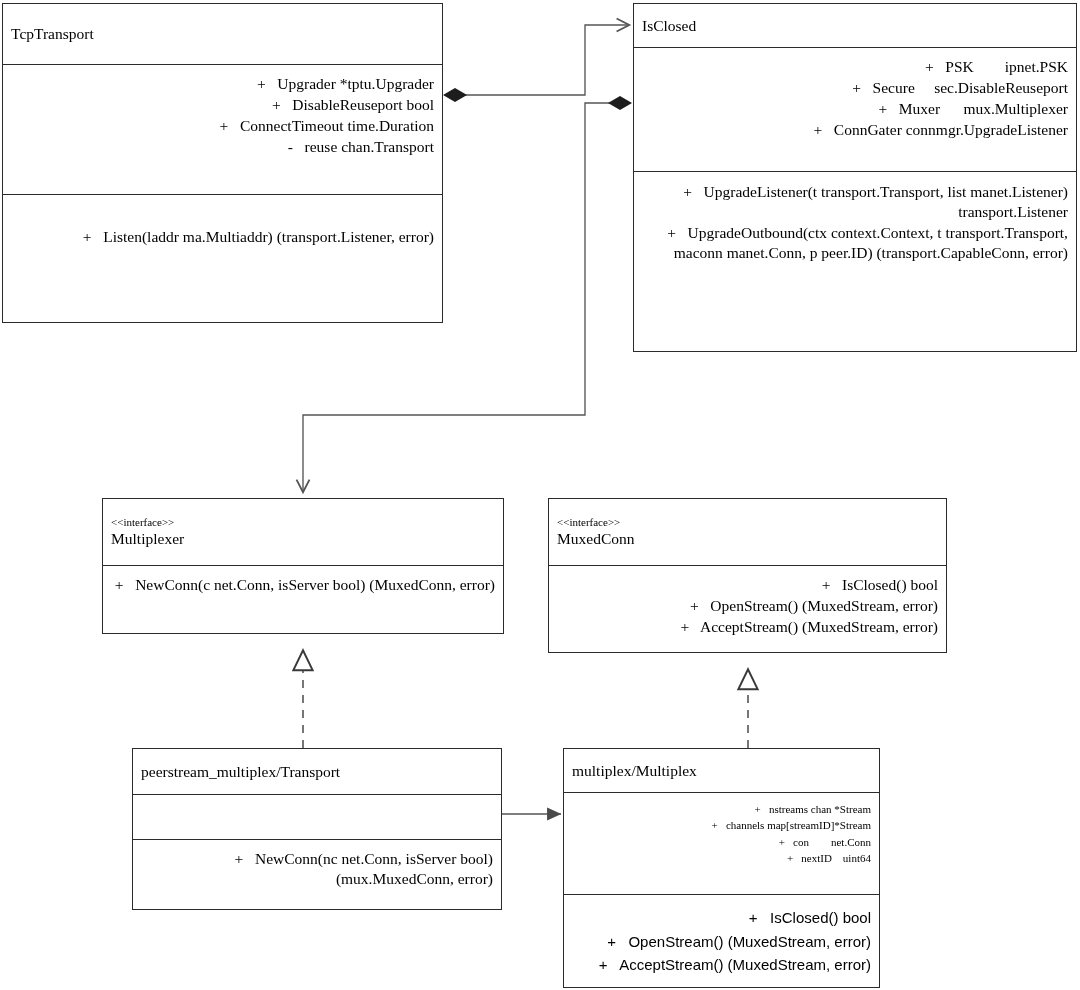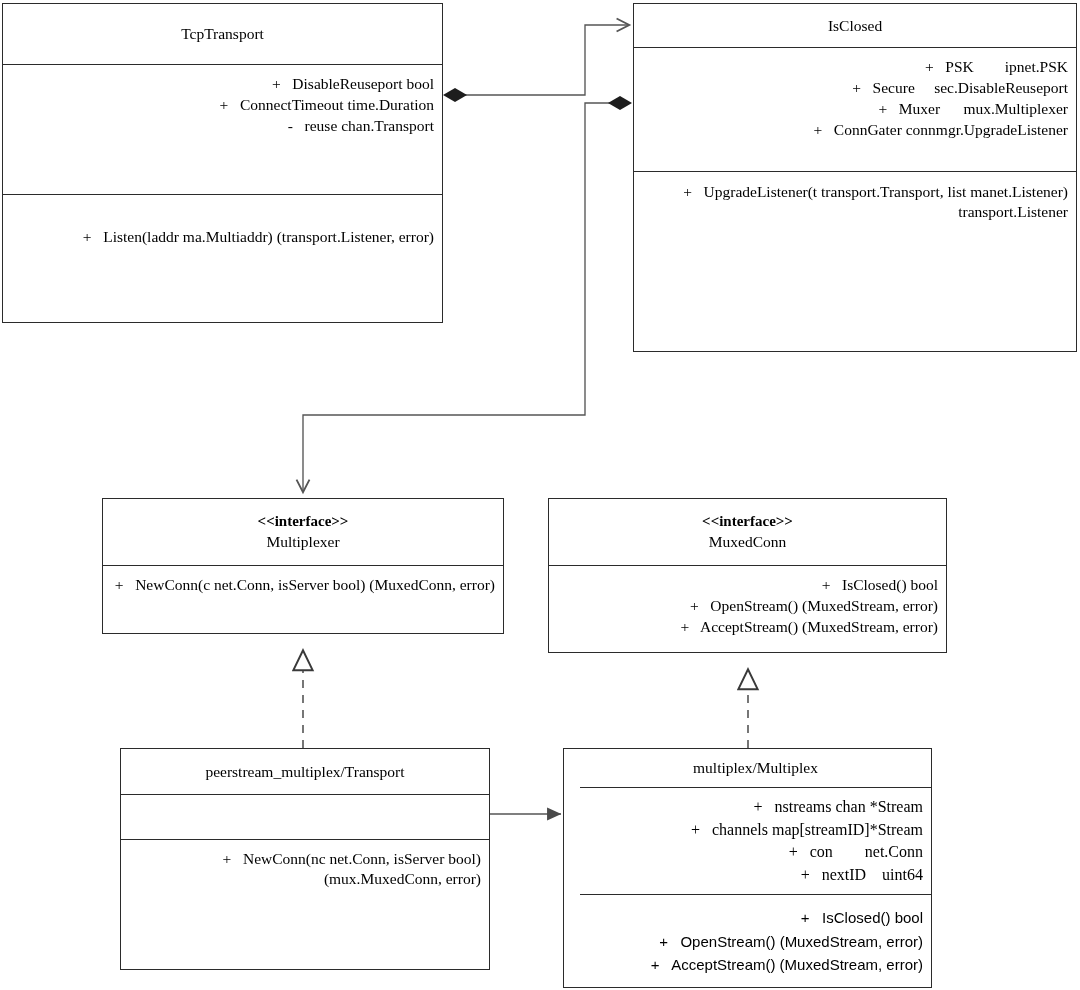--- a/index.html
+++ b/index.html
@@ -13,24 +13,24 @@
 
   .uml-class{
     position:absolute;box-sizing:border-box;
     border:1.6px solid #2b2b2b;background:#fff;
     display:flex;flex-direction:column;
   }
   .compartment{box-sizing:border-box;position:relative;text-align:right;}
   .compartment + .compartment{border-top:1.6px solid #2b2b2b;}
 
   .name-comp{
-    display:flex;flex-direction:column;align-items:center;justify-content:center;
+    display:flex;flex-direction:column;align-items:flex-start;justify-content:center;
     text-align:center;padding:6px 8px;
   }
-  .stereotype{font-size:15px;line-height:1.28;font-weight:bold;}
+  .stereotype{font-size:11px;line-height:1.28;}
   .class-name{font-size:15.5px;line-height:1.28;}
 
   .members{padding:9px 8px 9px 9px;font-size:15.5px;line-height:1.30;}
   .member{
     display:block;white-space:pre-wrap;word-break:normal;
     text-indent:0;margin:0 0 1px 0;
   }
   .sans .members{font-family:"Liberation Sans","DejaVu Sans",sans-serif;font-size:15px;line-height:1.45;}
   .sans .member{margin-bottom:2px;}
   .empty-comp{min-height:44px;}
@@ -77,20 +77,21 @@
     <g>
       <line x1="489" y1="814" x2="561" y2="814" stroke="#555" stroke-width="1.45" marker-end="url(#filledArrow)"></line>
     </g>
   </svg>
 
   <div class="uml-class" style="left:2px;top:3px;width:441px;height:320px;">
     <div class="compartment name-comp" style="height:60px;">
       <div class="class-name">TcpTransport</div>
     </div>
     <div class="compartment members" style="height:130px;">
+      <span class="member">+   Upgrader *tptu.Upgrader</span>
       <span class="member">+   DisableReuseport bool</span>
       <span class="member">+   ConnectTimeout time.Duration</span>
       <span class="member">-   reuse chan.Transport</span>
     </div>
     <div class="compartment members" style="padding-top:32px;">
       <span class="member">+   Listen(laddr ma.Multiaddr) (transport.Listener, error)</span>
     </div>
   </div>
 
   <div class="uml-class" style="left:633px;top:3px;width:444px;height:349px;">
@@ -98,20 +99,21 @@
       <div class="class-name">IsClosed</div>
     </div>
     <div class="compartment members" style="height:124px;">
       <span class="member">+   PSK        ipnet.PSK</span>
       <span class="member">+   Secure     sec.DisableReuseport</span>
       <span class="member">+   Muxer      mux.Multiplexer</span>
       <span class="member">+   ConnGater connmgr.UpgradeListener</span>
     </div>
     <div class="compartment members" style="padding-top:10px;">
       <span class="member">+   UpgradeListener(t transport.Transport, list manet.Listener) transport.Listener</span>
+      <span class="member">+   UpgradeOutbound(ctx context.Context, t transport.Transport, maconn manet.Conn, p peer.ID) (transport.CapableConn, error)</span>
     </div>
   </div>
 
   <div class="uml-class" style="left:102px;top:498px;width:402px;height:136px;">
     <div class="compartment name-comp" style="height:66px;">
       <div class="stereotype">&lt;&lt;interface&gt;&gt;</div>
       <div class="class-name">Multiplexer</div>
     </div>
     <div class="compartment members">
       <span class="member">+   NewConn(c net.Conn, isServer bool) (MuxedConn, error)</span>
@@ -123,35 +125,35 @@
       <div class="stereotype">&lt;&lt;interface&gt;&gt;</div>
       <div class="class-name">MuxedConn</div>
     </div>
     <div class="compartment members">
       <span class="member">+   IsClosed() bool</span>
       <span class="member">+   OpenStream() (MuxedStream, error)</span>
       <span class="member">+   AcceptStream() (MuxedStream, error)</span>
     </div>
   </div>
 
-  <div class="uml-class" style="left:120px;top:748px;width:370px;height:222px;">
+  <div class="uml-class" style="left:132px;top:748px;width:370px;height:162px;">
     <div class="compartment name-comp" style="height:45px;">
       <div class="class-name">peerstream_multiplex/Transport</div>
     </div>
     <div class="compartment empty-comp" style="height:45px;"></div>
     <div class="compartment members">
       <span class="member">+   NewConn(nc net.Conn, isServer bool) (mux.MuxedConn, error)</span>
     </div>
   </div>
 
-  <div class="uml-class sans" style="left:563px;top:748px;width:369px;height:240px;padding-left:16px;">
+  <div class="uml-class sans" style="left:563px;top:748px;width:317px;height:240px;">
     <div class="compartment name-comp" style="height:45px;font-family:'Liberation Serif','DejaVu Serif',serif;">
       <div class="class-name">multiplex/Multiplex</div>
     </div>
-    <div class="compartment members" style="height:107px;font-family:'Liberation Serif','DejaVu Serif',serif;font-size:16px;line-height:1.30;">
+    <div class="compartment members" style="height:107px;font-family:'Liberation Serif','DejaVu Serif',serif;font-size:11px;line-height:1.30;">
       <span class="member">+   nstreams chan *Stream</span>
       <span class="member">+   channels map[streamID]*Stream</span>
       <span class="member">+   con        net.Conn</span>
       <span class="member">+   nextID    uint64</span>
     </div>
     <div class="compartment members" style="padding-top:12px;padding-left:11px;">
       <span class="member">+   IsClosed() bool</span>
       <span class="member">+   OpenStream() (MuxedStream, error)</span>
       <span class="member">+   AcceptStream() (MuxedStream, error)</span>
     </div>

